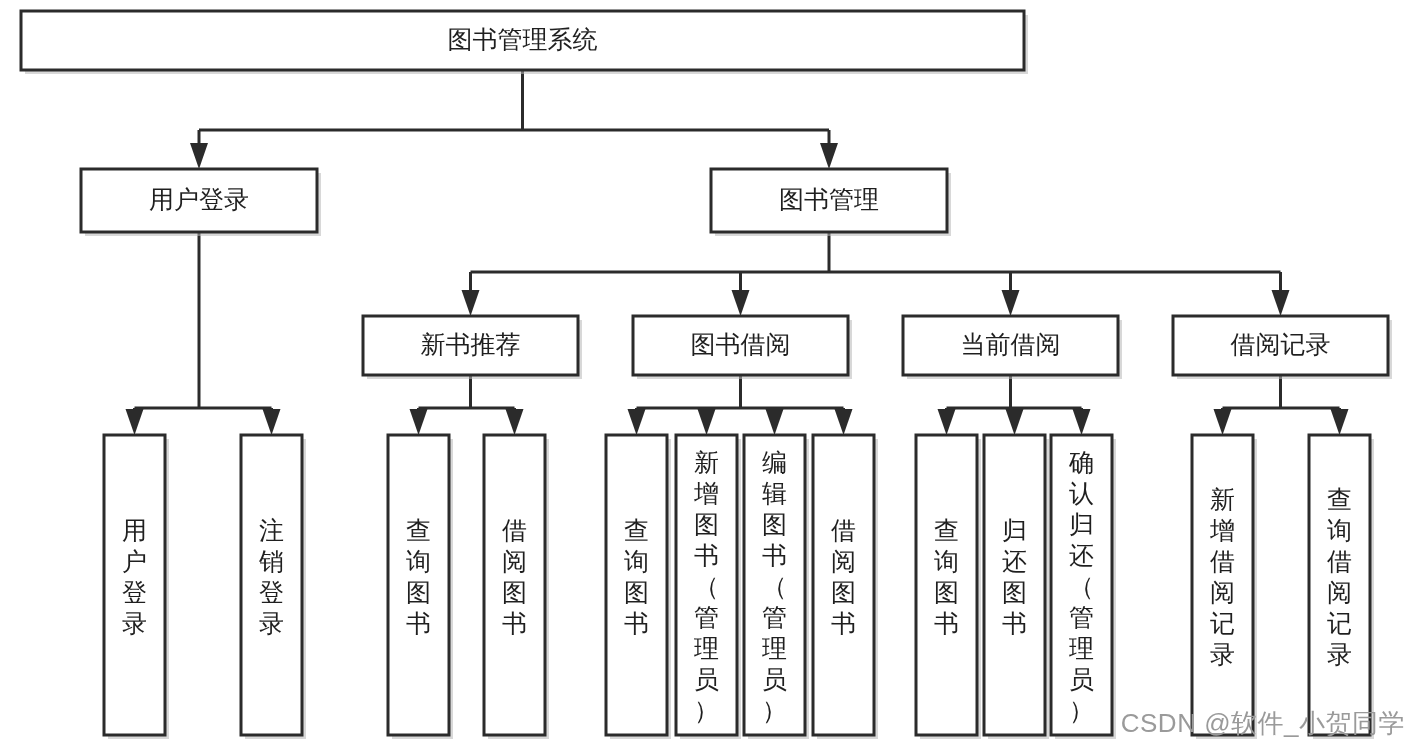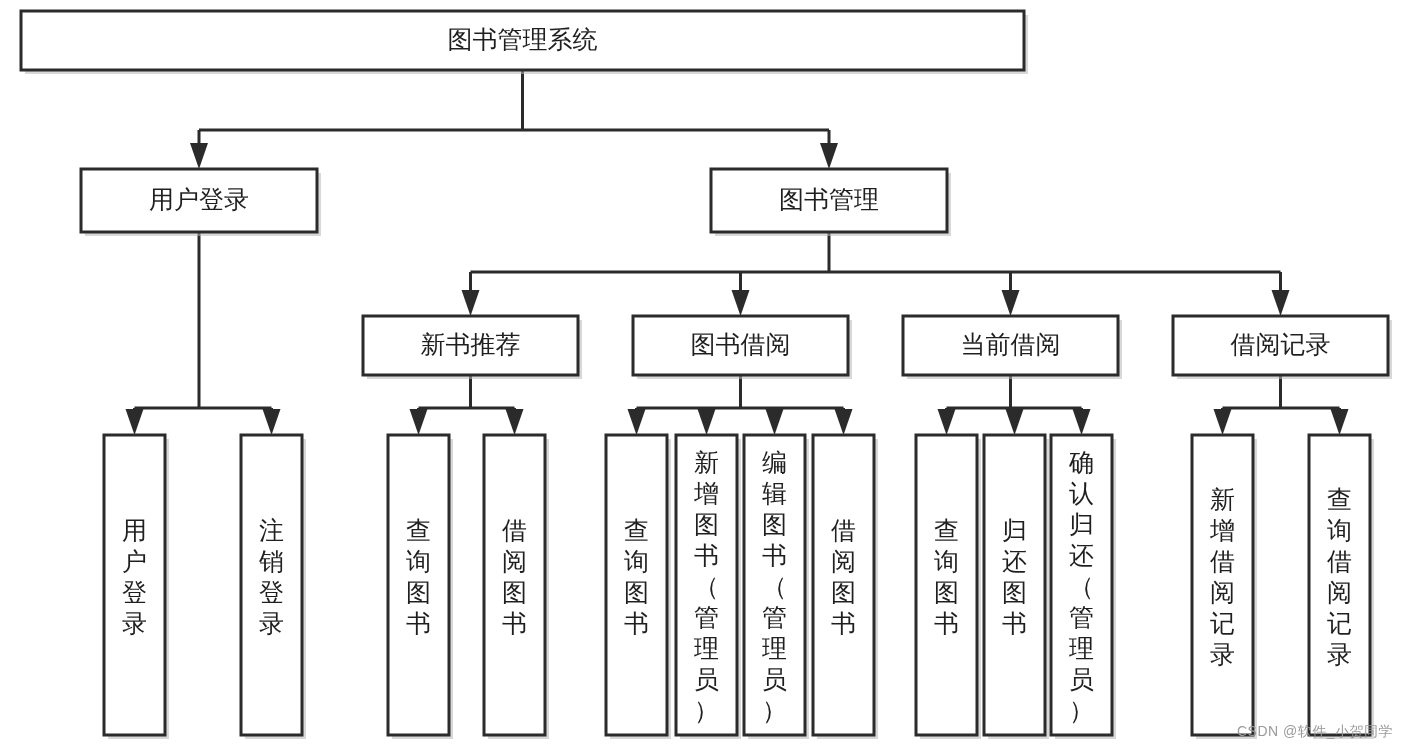--- a/index.html
+++ b/index.html
@@ -55,24 +55,24 @@
     dominant-baseline: middle;
   }
   .node-label-vertical {
     fill: #1f1f1f;
     font-family: "Liberation Sans", "DejaVu Sans", sans-serif;
     font-size: 25px;
     text-anchor: middle;
   }
   .watermark {
     position: absolute;
-    right: 12px;
+    right: 0;
     bottom: 6px;
     font-family: "Liberation Sans", "DejaVu Sans", sans-serif;
-    font-size: 14px;
+    font-size: 26px;
     color: #9a9a9a;
     letter-spacing: 0.5px;
     white-space: nowrap;
     pointer-events: none;
     margin-left: 36px;
   }
 </style>
 </head>
 <body>
 

